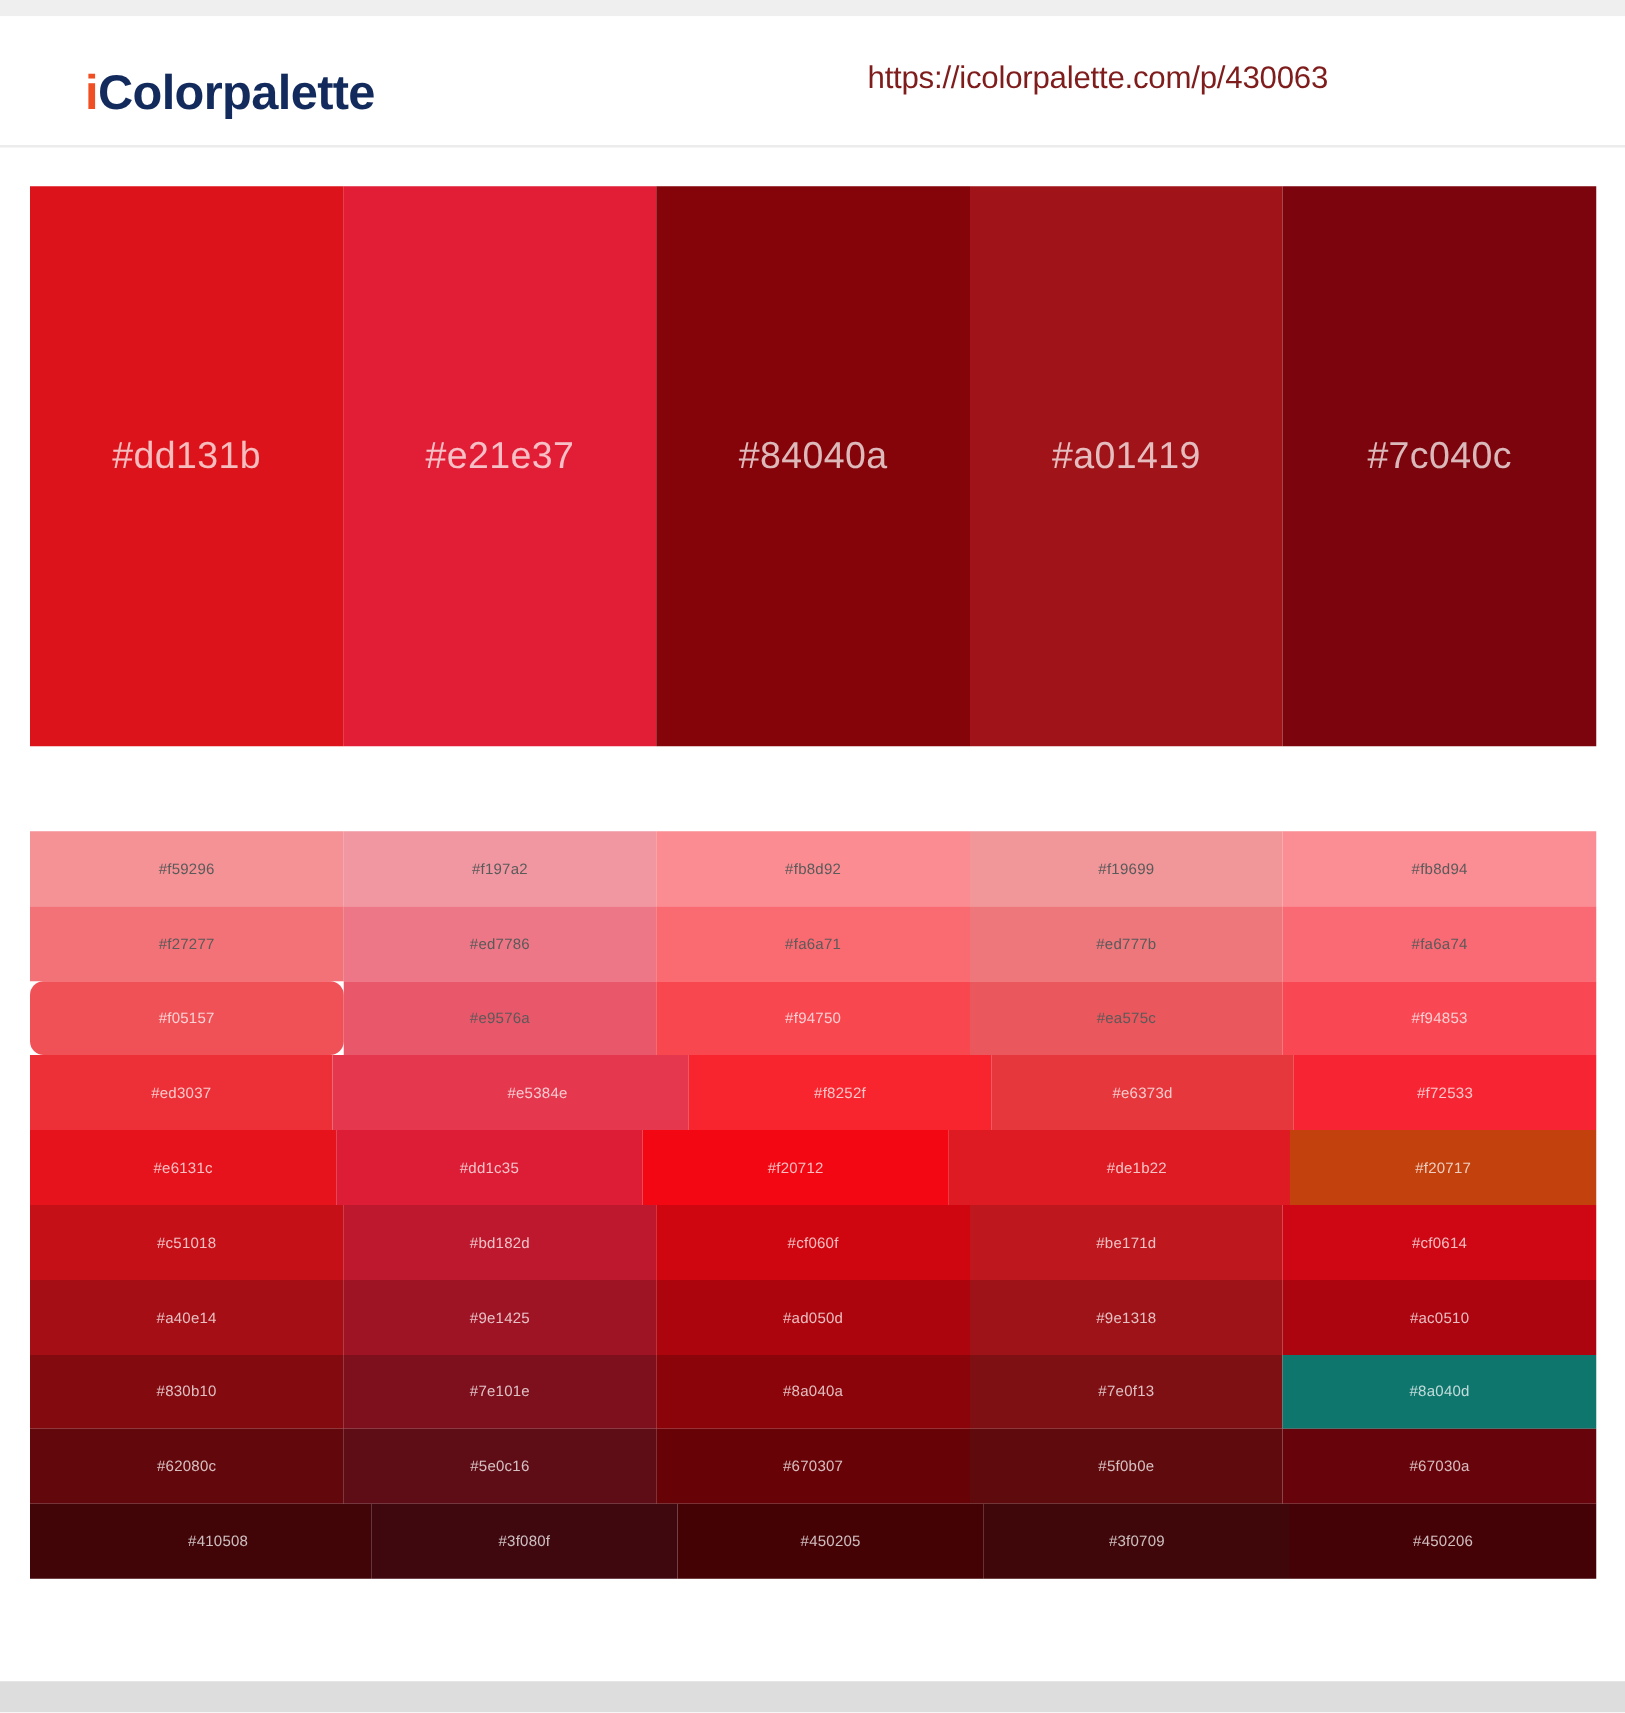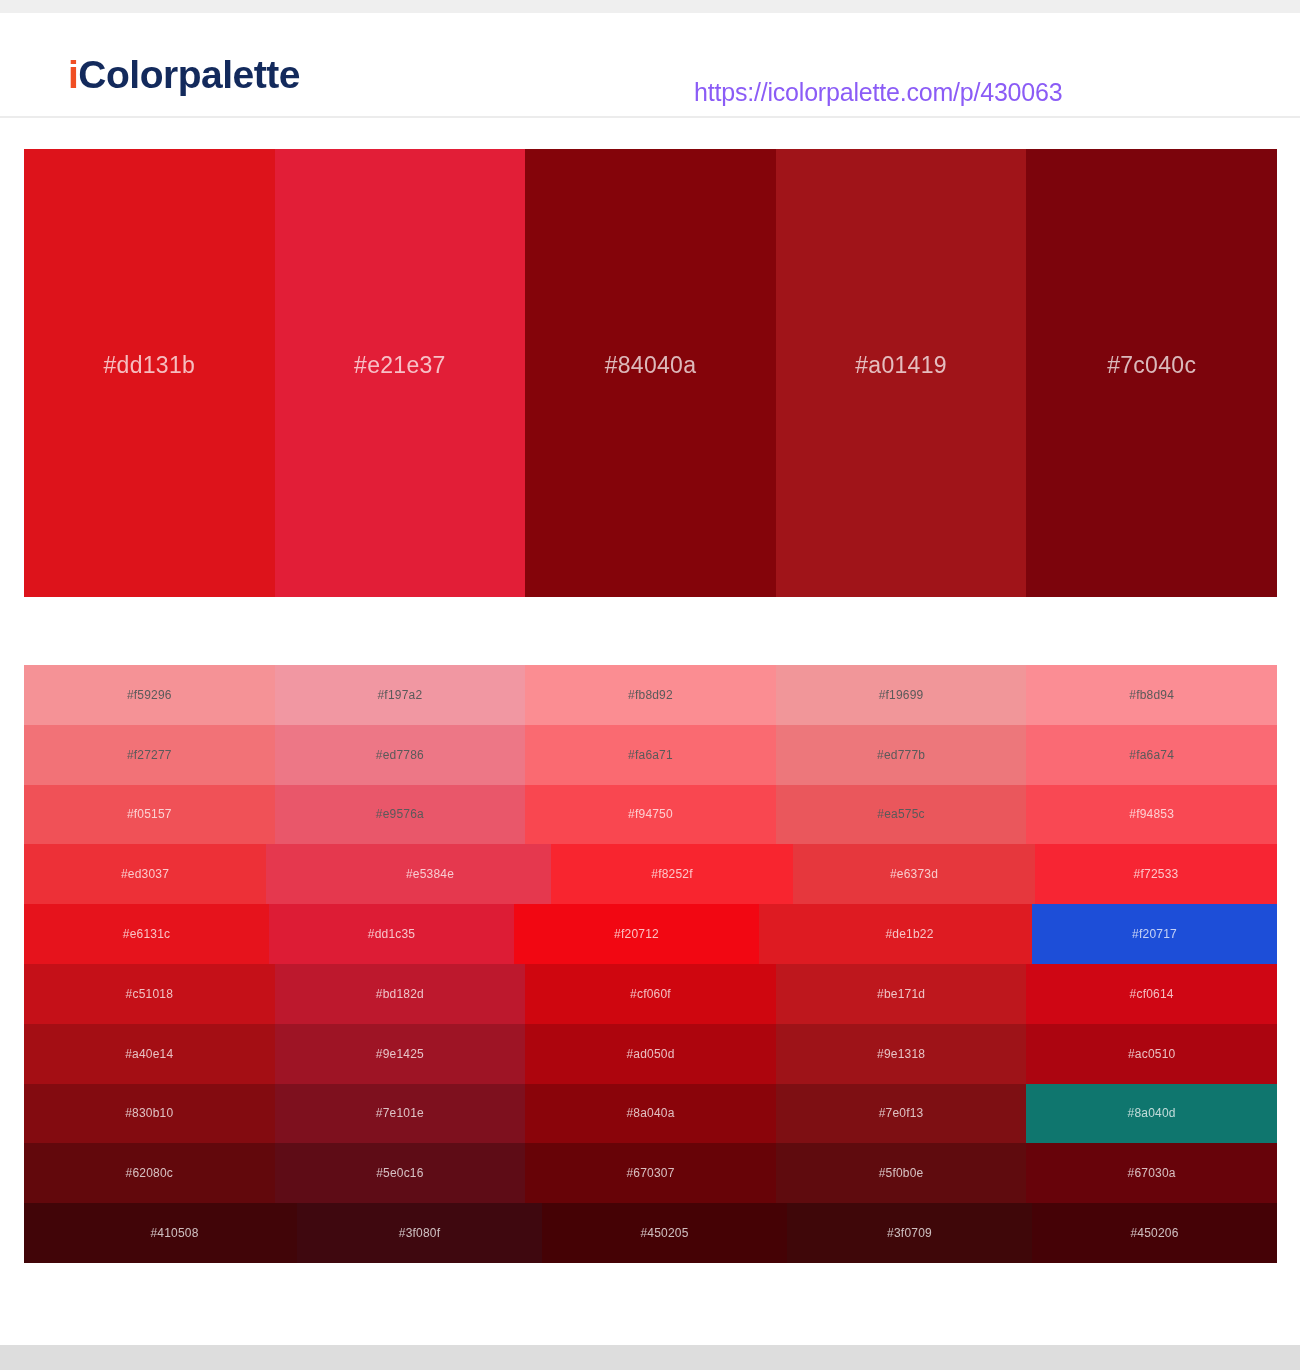--- a/index.html
+++ b/index.html
@@ -49,23 +49,23 @@
     letter-spacing: -0.5px;
     line-height: 1;
     white-space: nowrap;
   }
   .brand .brand-i { color: #f04e23; }
   .brand .brand-rest { color: #132a5c; }
 
   .page-url {
     position: absolute;
     left: 694px;
-    top: 65px;
+    top: 35px;
     font-size: 25px;
-    color: #8b5cf6;
+    color: #7f1d1d;
     letter-spacing: -0.2px;
     white-space: nowrap;
   }
 
   
   .main-swatches {
     position: absolute;
     left: 24px;
     top: 149px;
     width: 1253px;
@@ -73,21 +73,21 @@
     display: flex;
   }
   .main-swatch {
     flex: 1 1 0;
     position: relative;
     display: flex;
     align-items: center;
     justify-content: center;
   }
   .main-swatch-label {
-    font-size: 23px;
+    font-size: 30px;
     color: rgba(255,255,255,0.72);
     letter-spacing: 0.3px;
     position: relative;
     top: -8px;
   }
 
   
   .shade-grid {
     position: absolute;
     left: 24px;
@@ -163,39 +163,39 @@
         <div class="shade-cell dark-text" style="background: rgb(251, 141, 148);">#fb8d94</div>
       </div>
       <div class="shade-row">
         <div class="shade-cell dark-text" style="background: rgb(242, 114, 119);">#f27277</div>
         <div class="shade-cell dark-text" style="background: rgb(237, 119, 134);">#ed7786</div>
         <div class="shade-cell dark-text" style="background: rgb(250, 106, 113);">#fa6a71</div>
         <div class="shade-cell dark-text" style="background: rgb(237, 119, 123);">#ed777b</div>
         <div class="shade-cell dark-text" style="background: rgb(250, 106, 116);">#fa6a74</div>
       </div>
       <div class="shade-row">
-        <div class="shade-cell light-text" style="background: rgb(240, 81, 87);">#f05157</div>
+        <div class="shade-cell light-text" style="background: rgb(240, 81, 87); border-radius: 11px;">#f05157</div>
         <div class="shade-cell dark-text" style="background: rgb(233, 87, 106);">#e9576a</div>
         <div class="shade-cell light-text" style="background: rgb(249, 71, 80);">#f94750</div>
         <div class="shade-cell dark-text" style="background: rgb(234, 87, 92);">#ea575c</div>
         <div class="shade-cell light-text" style="background: rgb(249, 72, 83);">#f94853</div>
       </div>
       <div class="shade-row">
         <div class="shade-cell light-text" style="background: rgb(237, 48, 55);">#ed3037</div>
         <div class="shade-cell light-text" style="background: rgb(229, 56, 78); padding-left: 43px;">#e5384e</div>
         <div class="shade-cell light-text" style="background: rgb(248, 37, 47);">#f8252f</div>
         <div class="shade-cell light-text" style="background: rgb(230, 55, 61);">#e6373d</div>
         <div class="shade-cell light-text" style="background: rgb(247, 37, 51);">#f72533</div>
       </div>
       <div class="shade-row">
         <div class="shade-cell light-text" style="background: rgb(230, 19, 28);">#e6131c</div>
         <div class="shade-cell light-text" style="background: rgb(221, 28, 53);">#dd1c35</div>
         <div class="shade-cell light-text" style="background: rgb(242, 7, 18);">#f20712</div>
         <div class="shade-cell light-text" style="background: rgb(222, 27, 34); padding-left: 28px;">#de1b22</div>
-        <div class="shade-cell light-text" style="background: #1d4ed8;">#f20717</div>
+        <div class="shade-cell light-text" style="background: #c2410c;">#f20717</div>
       </div>
       <div class="shade-row">
         <div class="shade-cell light-text" style="background: rgb(197, 16, 24);">#c51018</div>
         <div class="shade-cell light-text" style="background: rgb(189, 24, 45);">#bd182d</div>
         <div class="shade-cell light-text" style="background: rgb(207, 6, 15);">#cf060f</div>
         <div class="shade-cell light-text" style="background: rgb(190, 23, 29);">#be171d</div>
         <div class="shade-cell light-text" style="background: rgb(207, 6, 20);">#cf0614</div>
       </div>
       <div class="shade-row">
         <div class="shade-cell light-text" style="background: rgb(164, 14, 20);">#a40e14</div>

